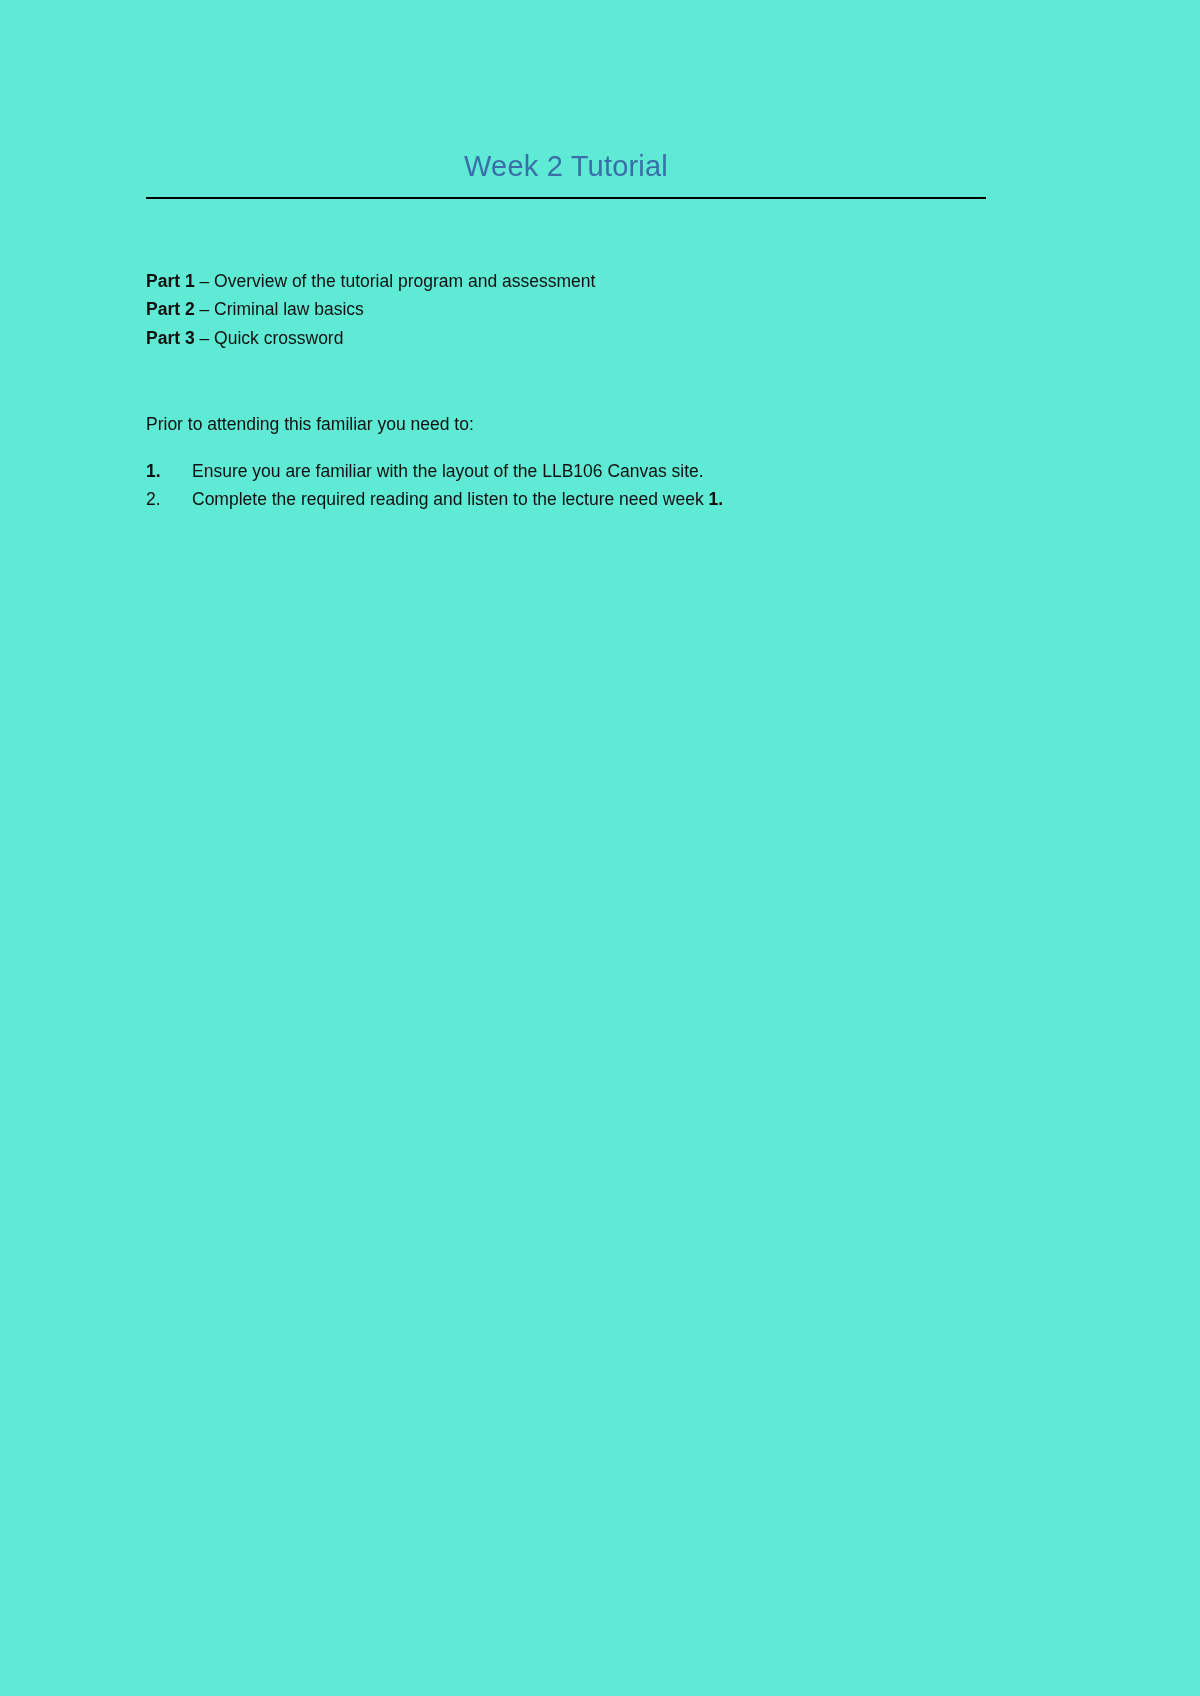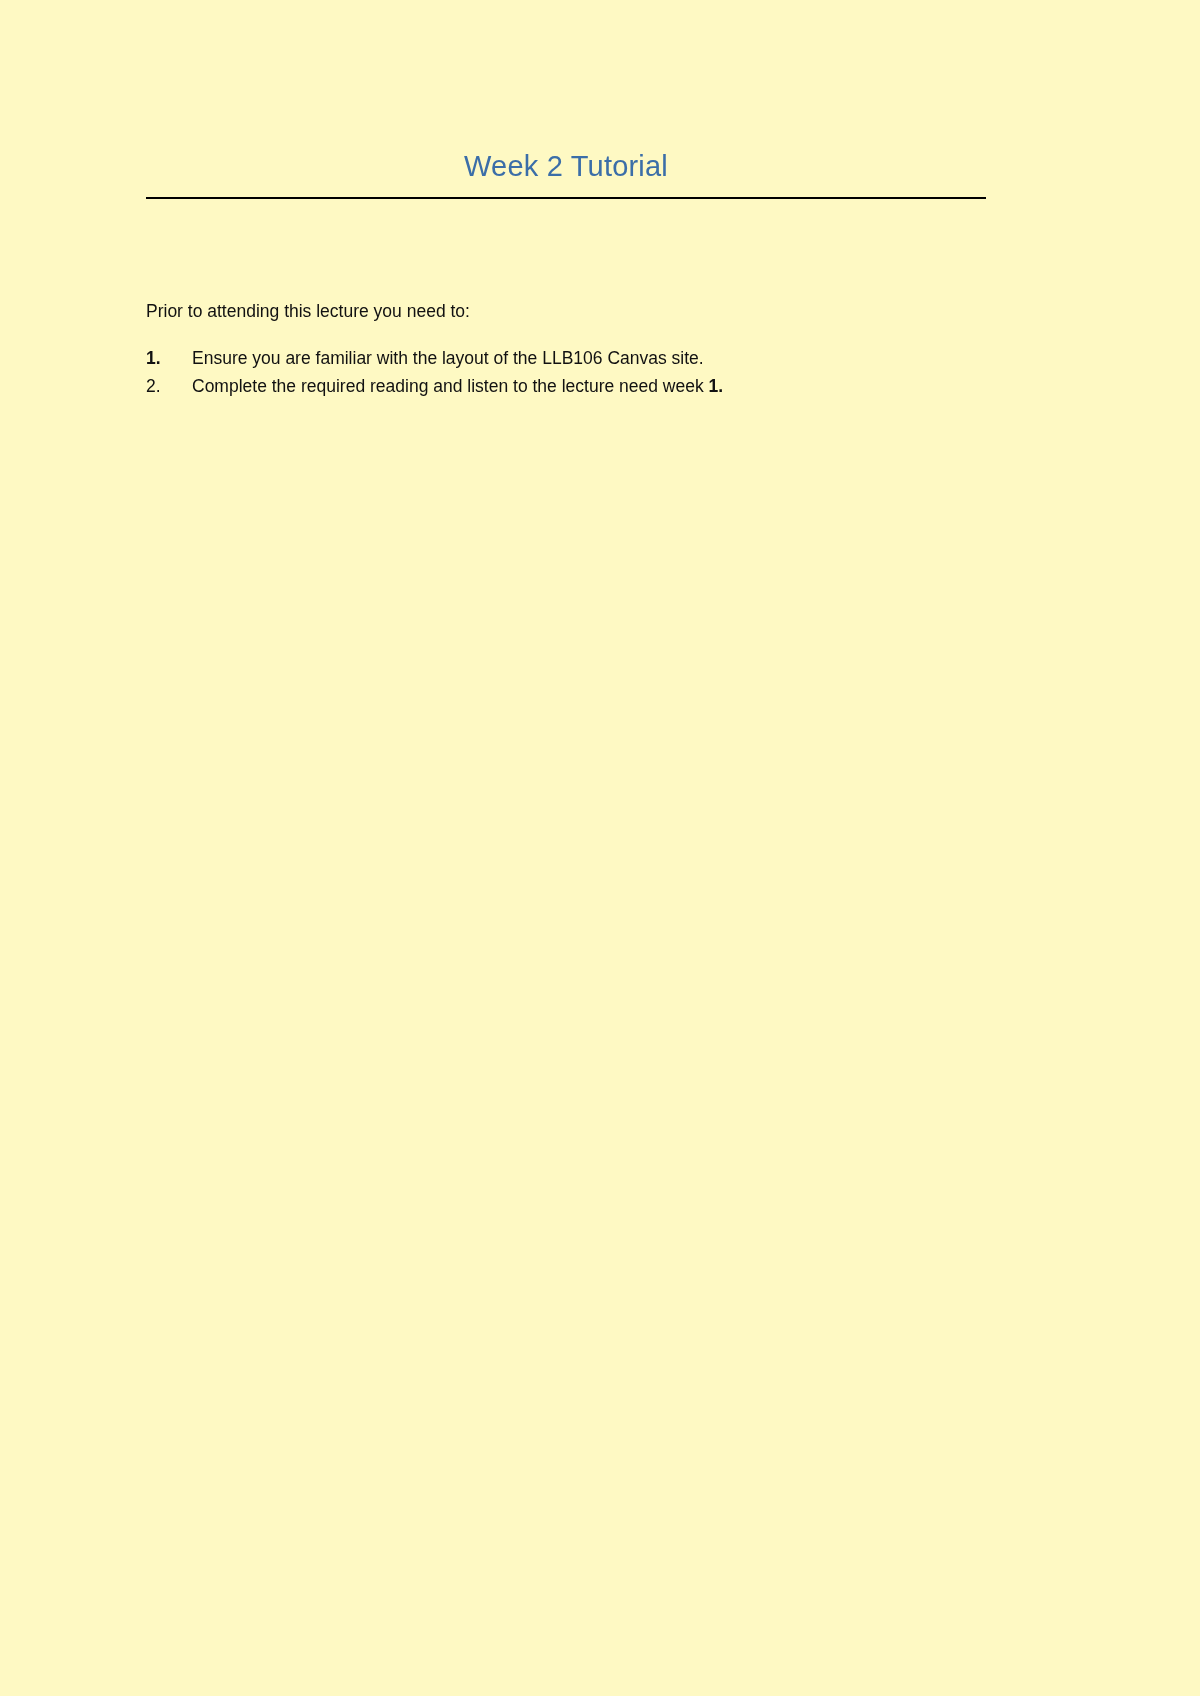--- a/index.html
+++ b/index.html
@@ -14,21 +14,21 @@
     color: #000000;
     position: relative;
     overflow: hidden;
   }
   .page {
     position: absolute;
     left: 0;
     top: 0;
     width: 1200px;
     height: 1696px;
-    background: #fef9c3;
+    background: #5eead4;
   }
   .content {
     position: absolute;
     left: 146px;
     top: 150px;
     width: 840px;
   }
 
   .doc-title {
     color: #3b6ea8;
@@ -97,24 +97,35 @@
 <body>
 
 <div class="page">
   <div class="content">
 
     <h1 class="doc-title">Week 2 Tutorial</h1>
 
     <div class="spacer-after-title"></div>
 
 
+    <div class="parts-list">
+      <div class="part-line">
+        <span class="part-label">Part 1</span><span> – Overview of the tutorial program and assessment</span>
+      </div>
+      <div class="part-line">
+        <span class="part-label">Part 2</span><span> – Criminal law basics</span>
+      </div>
+      <div class="part-line">
+        <span class="part-label">Part 3</span><span> – Quick crossword</span>
+      </div>
+    </div>
 
     <div class="section-pretutorial">
 
-      <div class="intro-line">Prior to attending this lecture you need to:</div>
+      <div class="intro-line">Prior to attending this familiar you need to:</div>
 
       <div class="numbered-list">
         <div class="numbered-row">
           <span class="num">1.</span>
           <span class="txt">Ensure you are familiar with the layout of the LLB106 Canvas site.</span>
         </div>
         <div class="numbered-row plain">
           <span class="num">2.</span>
           <span class="txt"><span>Complete the required reading and listen to the lecture need week </span><span class="strong-inline">1.</span></span>
         </div>

